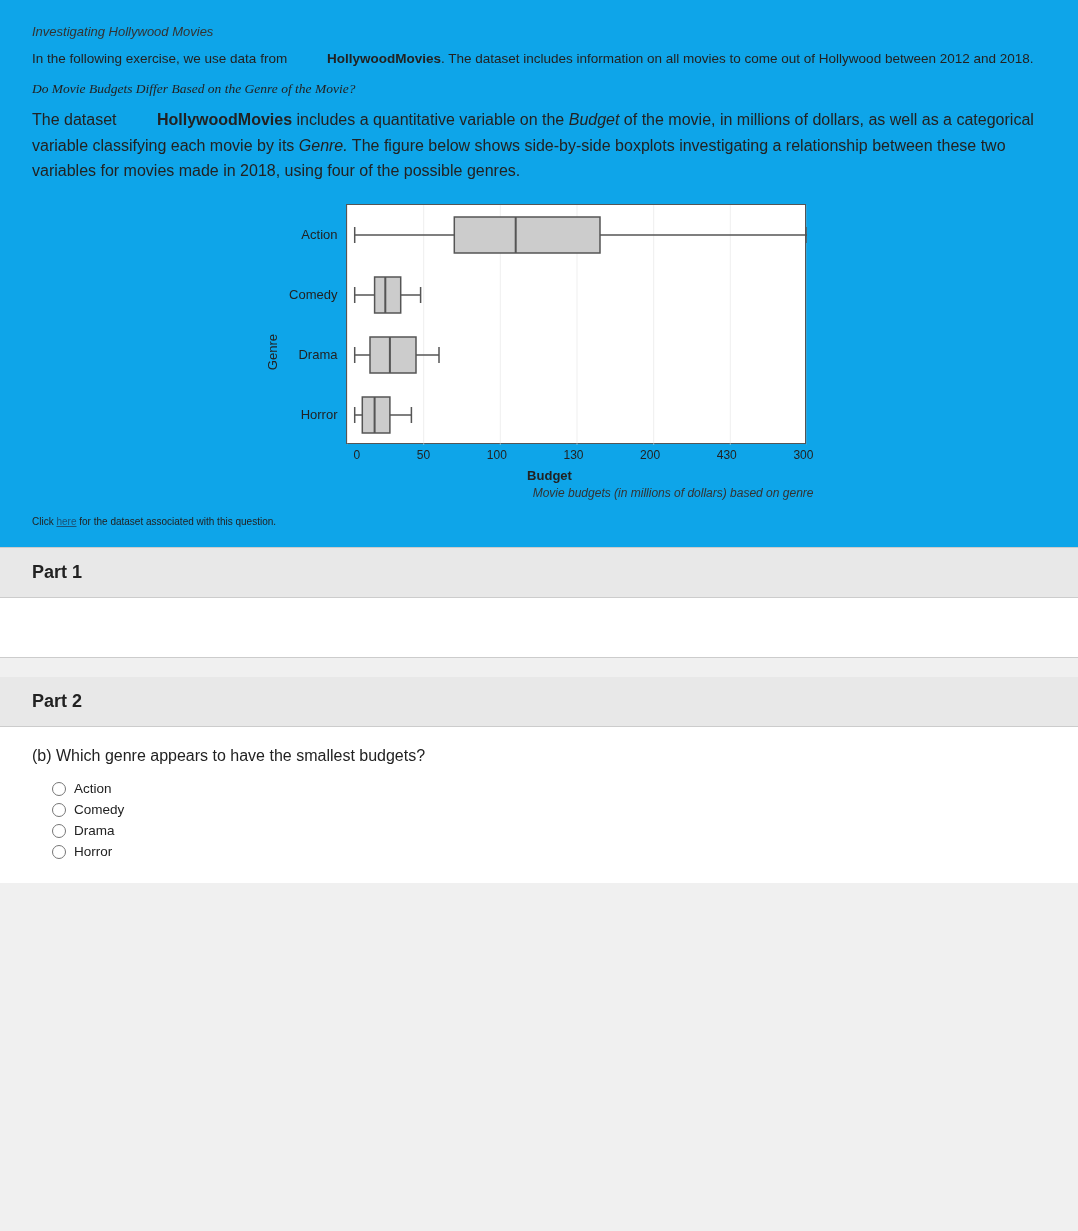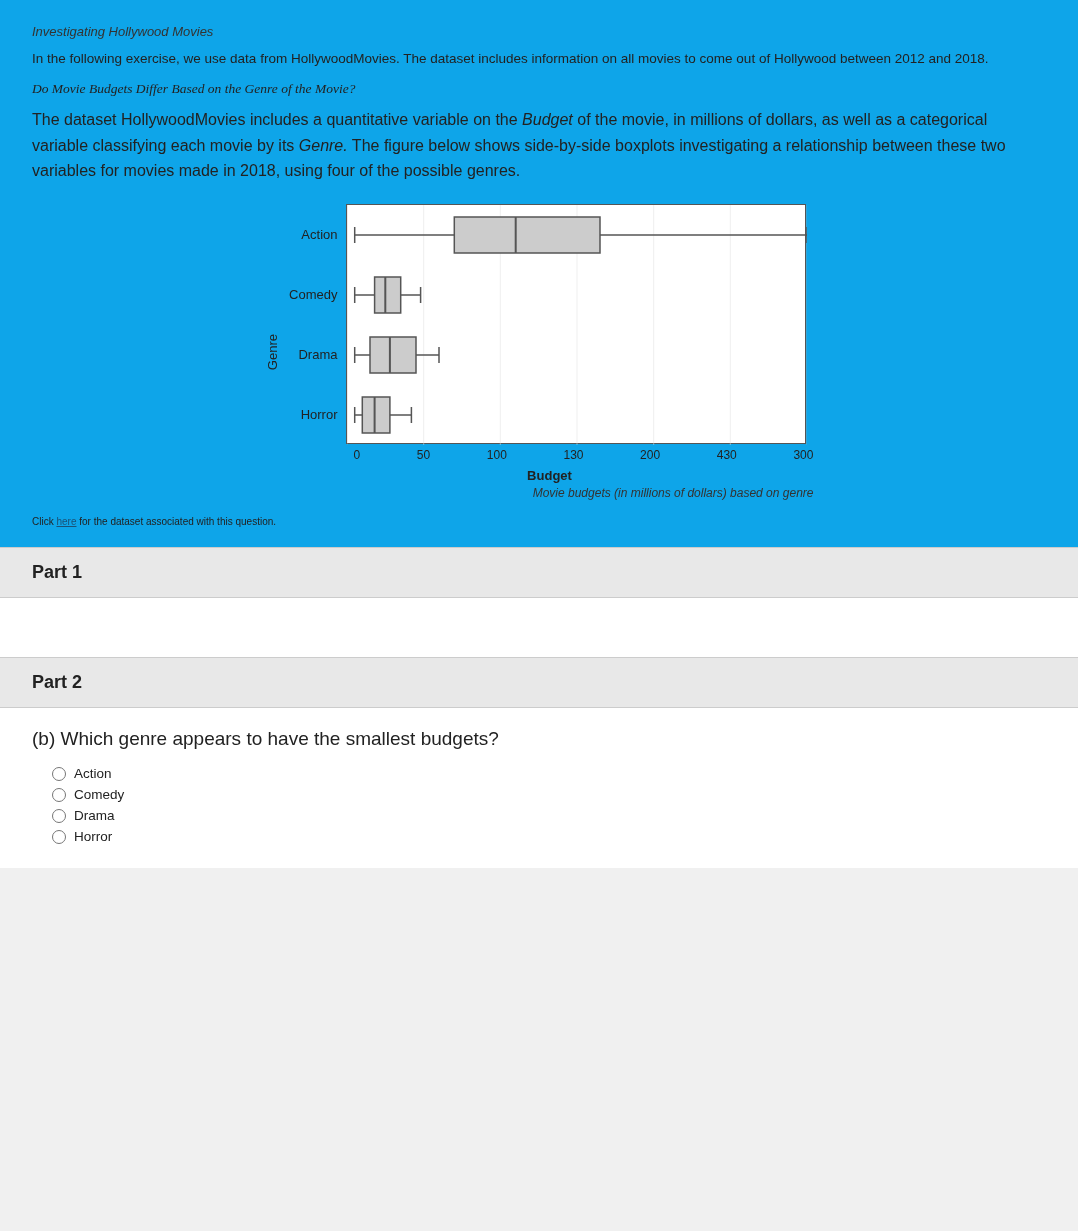--- a/index.html
+++ b/index.html
@@ -36,21 +36,21 @@
       margin-bottom: 10px;
       font-family: Liberation Serif, serif;
     }
 
     .description-text {
       font-size: 16px;
       line-height: 1.6;
       margin-bottom: 20px;
     }
 
-    .bold { font-weight: normal; }
+    .bold { font-weight: bold; margin-left: 36px; }
     .italic { font-style: italic; }
 
     
     .chart-container {
       display: flex;
       justify-content: center;
       margin-bottom: 16px;
     }
 
     .chart-wrapper {
@@ -157,29 +157,30 @@
       background: #fff;
       padding: 16px 32px;
       border-bottom: 1px solid #ccc;
       min-height: 60px;
     }
 
     .part2-section {
       background: #e8e8e8;
       padding: 14px 32px;
       border-bottom: 1px solid #ccc;
+      margin-top: 19px;
     }
 
     .part2-content {
       background: #fff;
       padding: 20px 32px 24px 32px;
     }
 
     .question-text {
-      font-size: 19px;
+      font-size: 16px;
       margin-bottom: 16px;
     }
 
     .radio-group {
       display: flex;
       flex-direction: column;
       gap: 6px;
       padding-left: 20px;
     }
 

